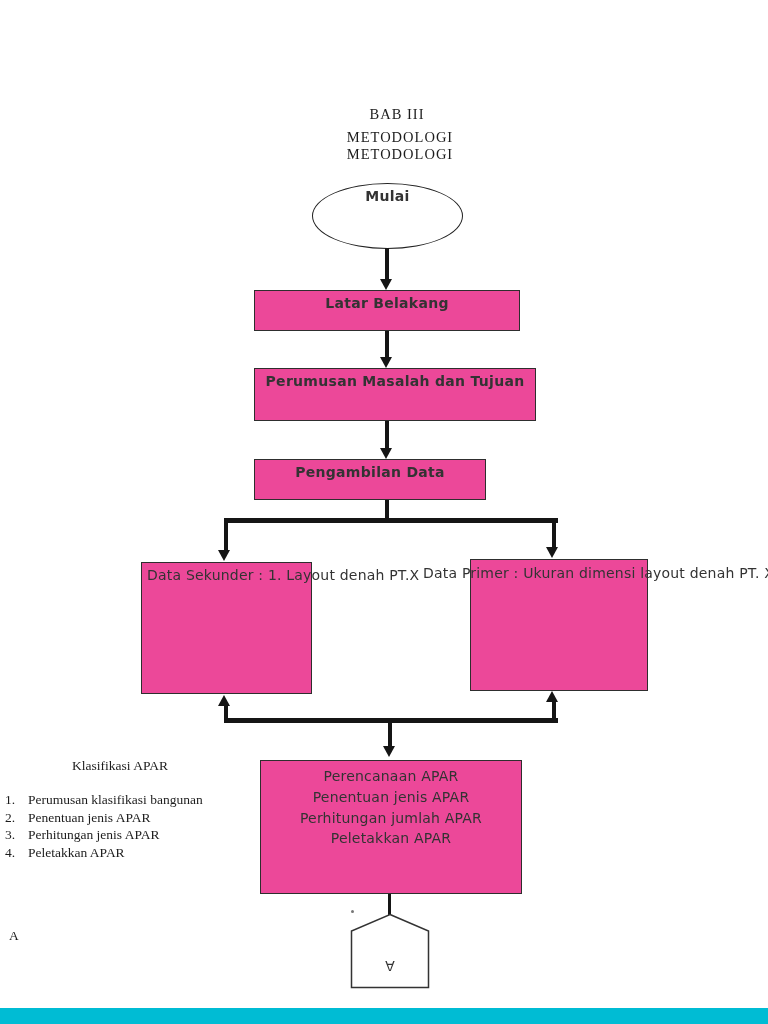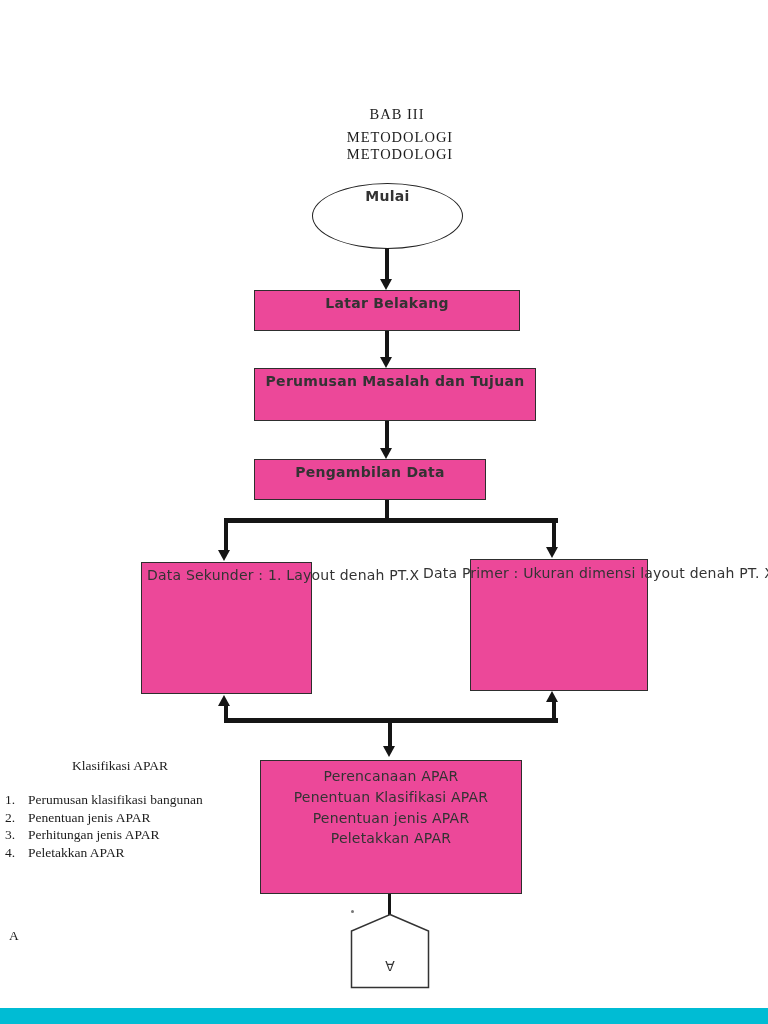--- a/index.html
+++ b/index.html
@@ -89,22 +89,22 @@
 <div class="vline" style="left:224px;top:705px;height:17px;"></div>
 <div class="ah-up" style="left:546px;top:691px;"></div>
 <div class="vline" style="left:552px;top:701px;height:21px;"></div>
 <div class="hline" style="left:224px;top:718px;width:334px;"></div>
 <div class="vline" style="left:388px;top:720px;height:27px;"></div>
 <div class="ah-down" style="left:383px;top:746px;"></div>
 
 <div class="fbox" style="left:260px;top:760px;width:262px;height:134px;">
   <div class="planbox-text">
     <span class="line">Perencanaan APAR</span>
-    <span class="line">Penentuan Klasifikasi APAR</span>
     <span class="line">Penentuan jenis APAR</span>
+    <span class="line">Perhitungan jumlah APAR</span>
     <span class="line">Peletakkan APAR</span>
   </div>
 </div>
 
 <div class="side-heading serif" style="left:30px;top:758px;width:180px;">Klasifikasi APAR</div>
 <div class="side-list serif" style="left:5px;top:791px;width:240px;">
   <div class="side-item">
     <span class="side-num">1.</span>
     <span>Perumusan klasifikasi bangunan</span>
   </div>

